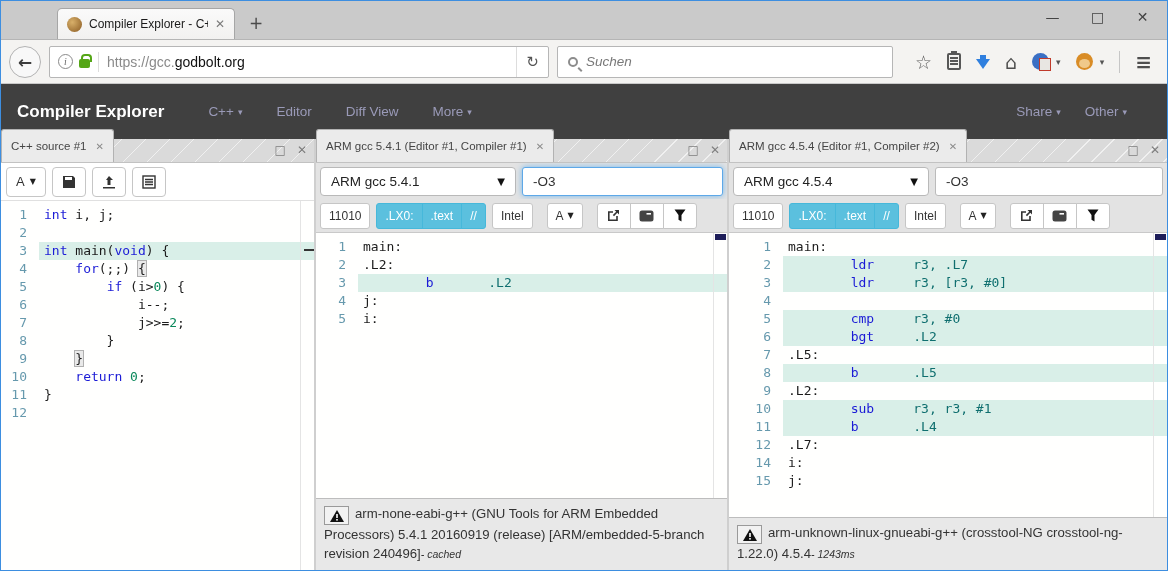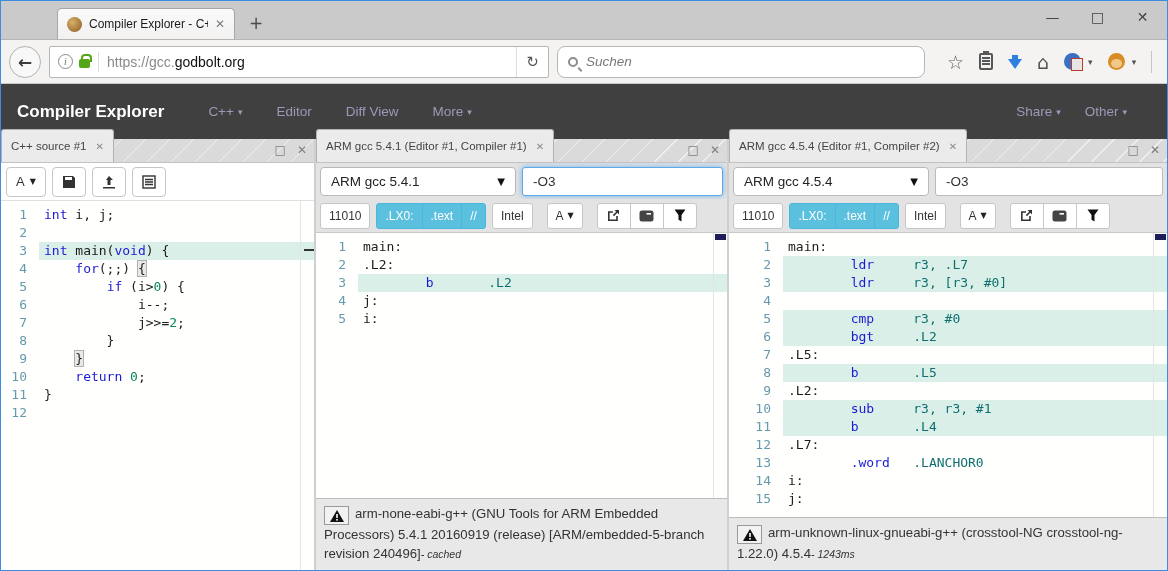--- a/index.html
+++ b/index.html
@@ -38,21 +38,21 @@
   .lock-icon { width:11px; height:9px; background:#55a617; border-radius:2px; position:relative;
                margin:3px 8px 0 0; }
   .lock-icon::before { content:""; position:absolute; top:-5px; left:2px; width:7px; height:6px;
                border:2px solid #55a617; border-bottom:none; border-radius:4px 4px 0 0; }
   .url-sep { width:1px; height:20px; background:#ddd; margin-right:8px; }
   .url-text { font-size:14px; }
   .url-prefix { color:#8a8a8a; }
   .url-domain { color:#111; }
   .reload-btn { margin-left:auto; width:32px; height:30px; border-left:1px solid #ddd;
                 display:flex; align-items:center; justify-content:center; color:#555; font-size:15px; }
-  .searchbox { height:32px; width:368px; background:#fff; border:1px solid #b6b6b6; border-radius:8px;
+  .searchbox { height:32px; width:336px; background:#fff; border:1px solid #b6b6b6; border-radius:2px;
                display:flex; align-items:center; padding:0 10px; gap:8px; flex-shrink:0; }
   .mag-icon { width:10px; height:10px; border:2px solid #8c8c8c; border-radius:50%; position:relative; }
   .mag-icon::after { content:""; position:absolute; width:2px; height:5px; background:#8c8c8c;
                transform:rotate(-45deg); left:9px; top:8px; }
   .search-placeholder { font-style:italic; color:#787878; font-size:13.5px; }
   .toolbar-icons { display:flex; align-items:center; gap:15px; margin-left:14px; }
   .tb-star { font-size:19px; color:#5a5a5a; }
   .tb-clipboard { width:14px; height:17px; border:2px solid #575757; border-radius:2px; position:relative; }
   .tb-clipboard::before { content:""; position:absolute; top:-4px; left:2px; width:6px; height:3px; background:#575757; }
   .tb-clipboard::after { content:""; position:absolute; top:2px; left:1px; width:8px; height:2px;
@@ -504,24 +504,20 @@
           </div>
           <div class="cl hl">
             <span class="ln">11</span>
             <span class="ct"><span class="tk-pl">        </span><span class="tk-ins">b</span><span class="tk-pl">       </span><span class="tk-op">.L4</span></span>
           </div>
           <div class="cl">
             <span class="ln">12</span>
             <span class="ct"><span class="tk-pl">.L7:</span></span>
           </div>
           <div class="cl">
-            <span class="ln">13</span>
-            <span class="ct"><span class="tk-pl">        </span><span class="tk-ins">.word</span><span class="tk-pl">   </span><span class="tk-op">.LANCHOR0</span></span>
-          </div>
-          <div class="cl">
             <span class="ln">14</span>
             <span class="ct"><span class="tk-pl">i:</span></span>
           </div>
           <div class="cl">
             <span class="ln">15</span>
             <span class="ct"><span class="tk-pl">j:</span></span>
           </div>
         </div>
       <div class="comp-footer">
         <span class="warn-box">

